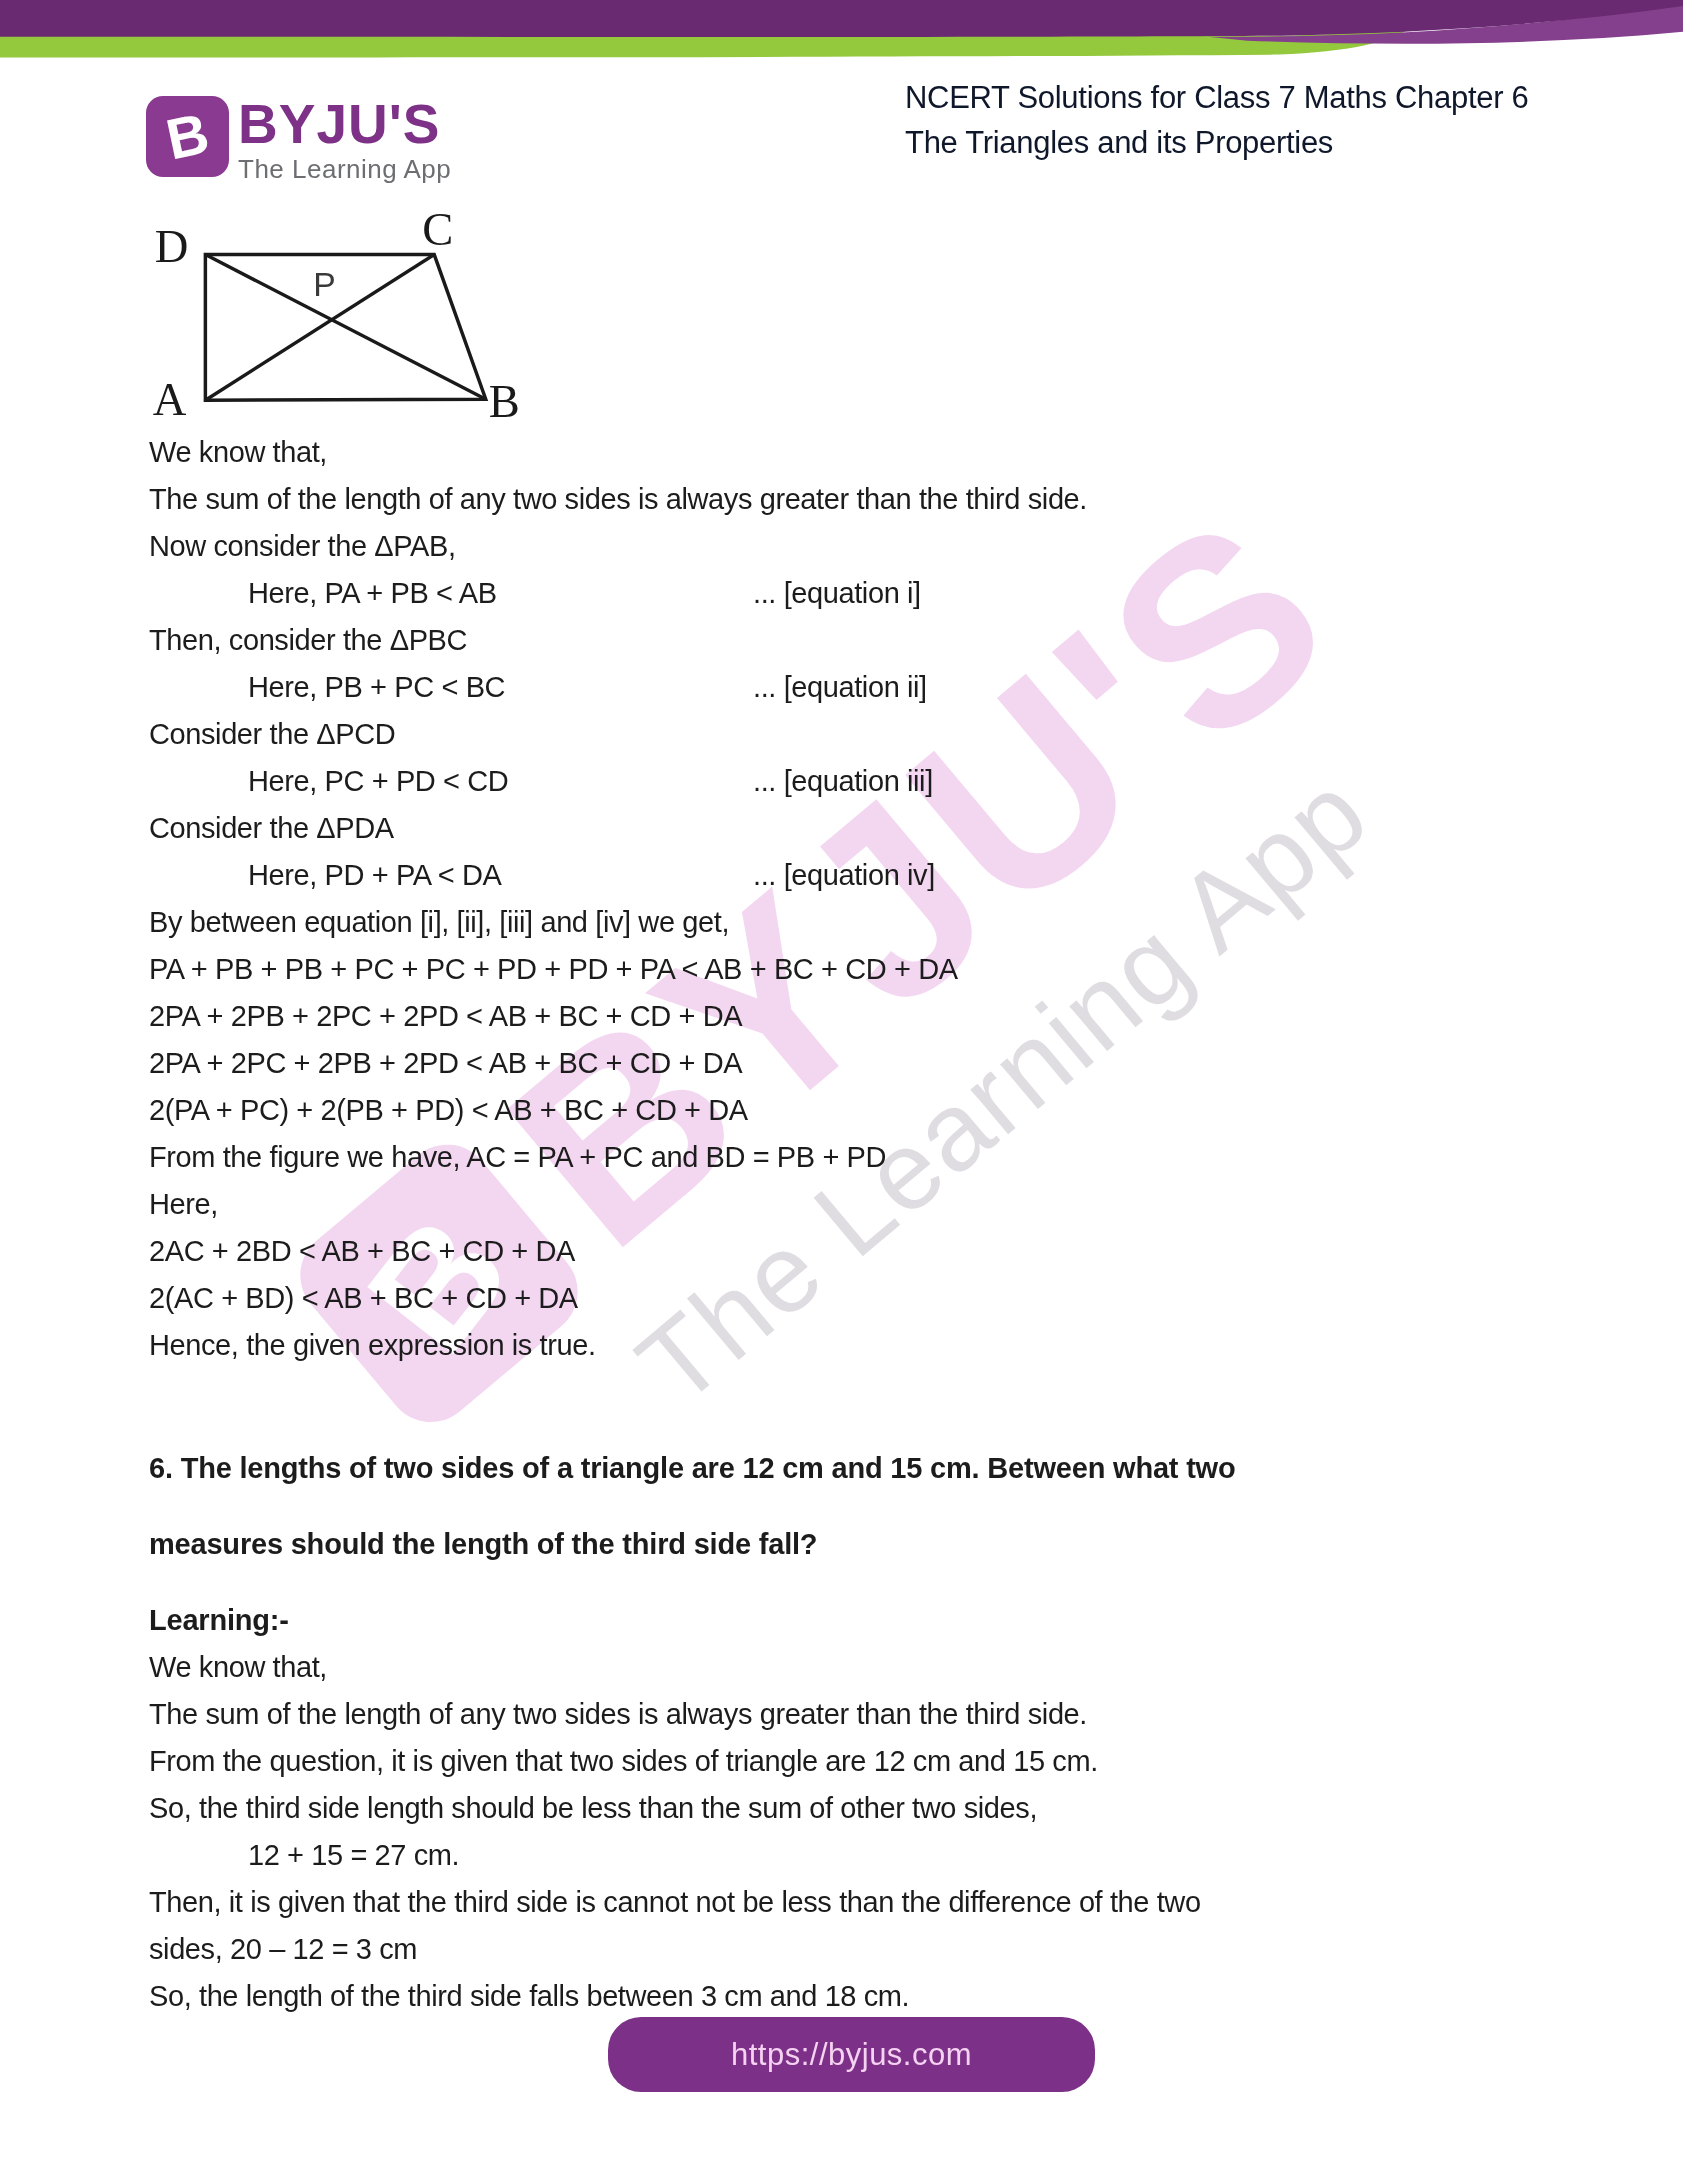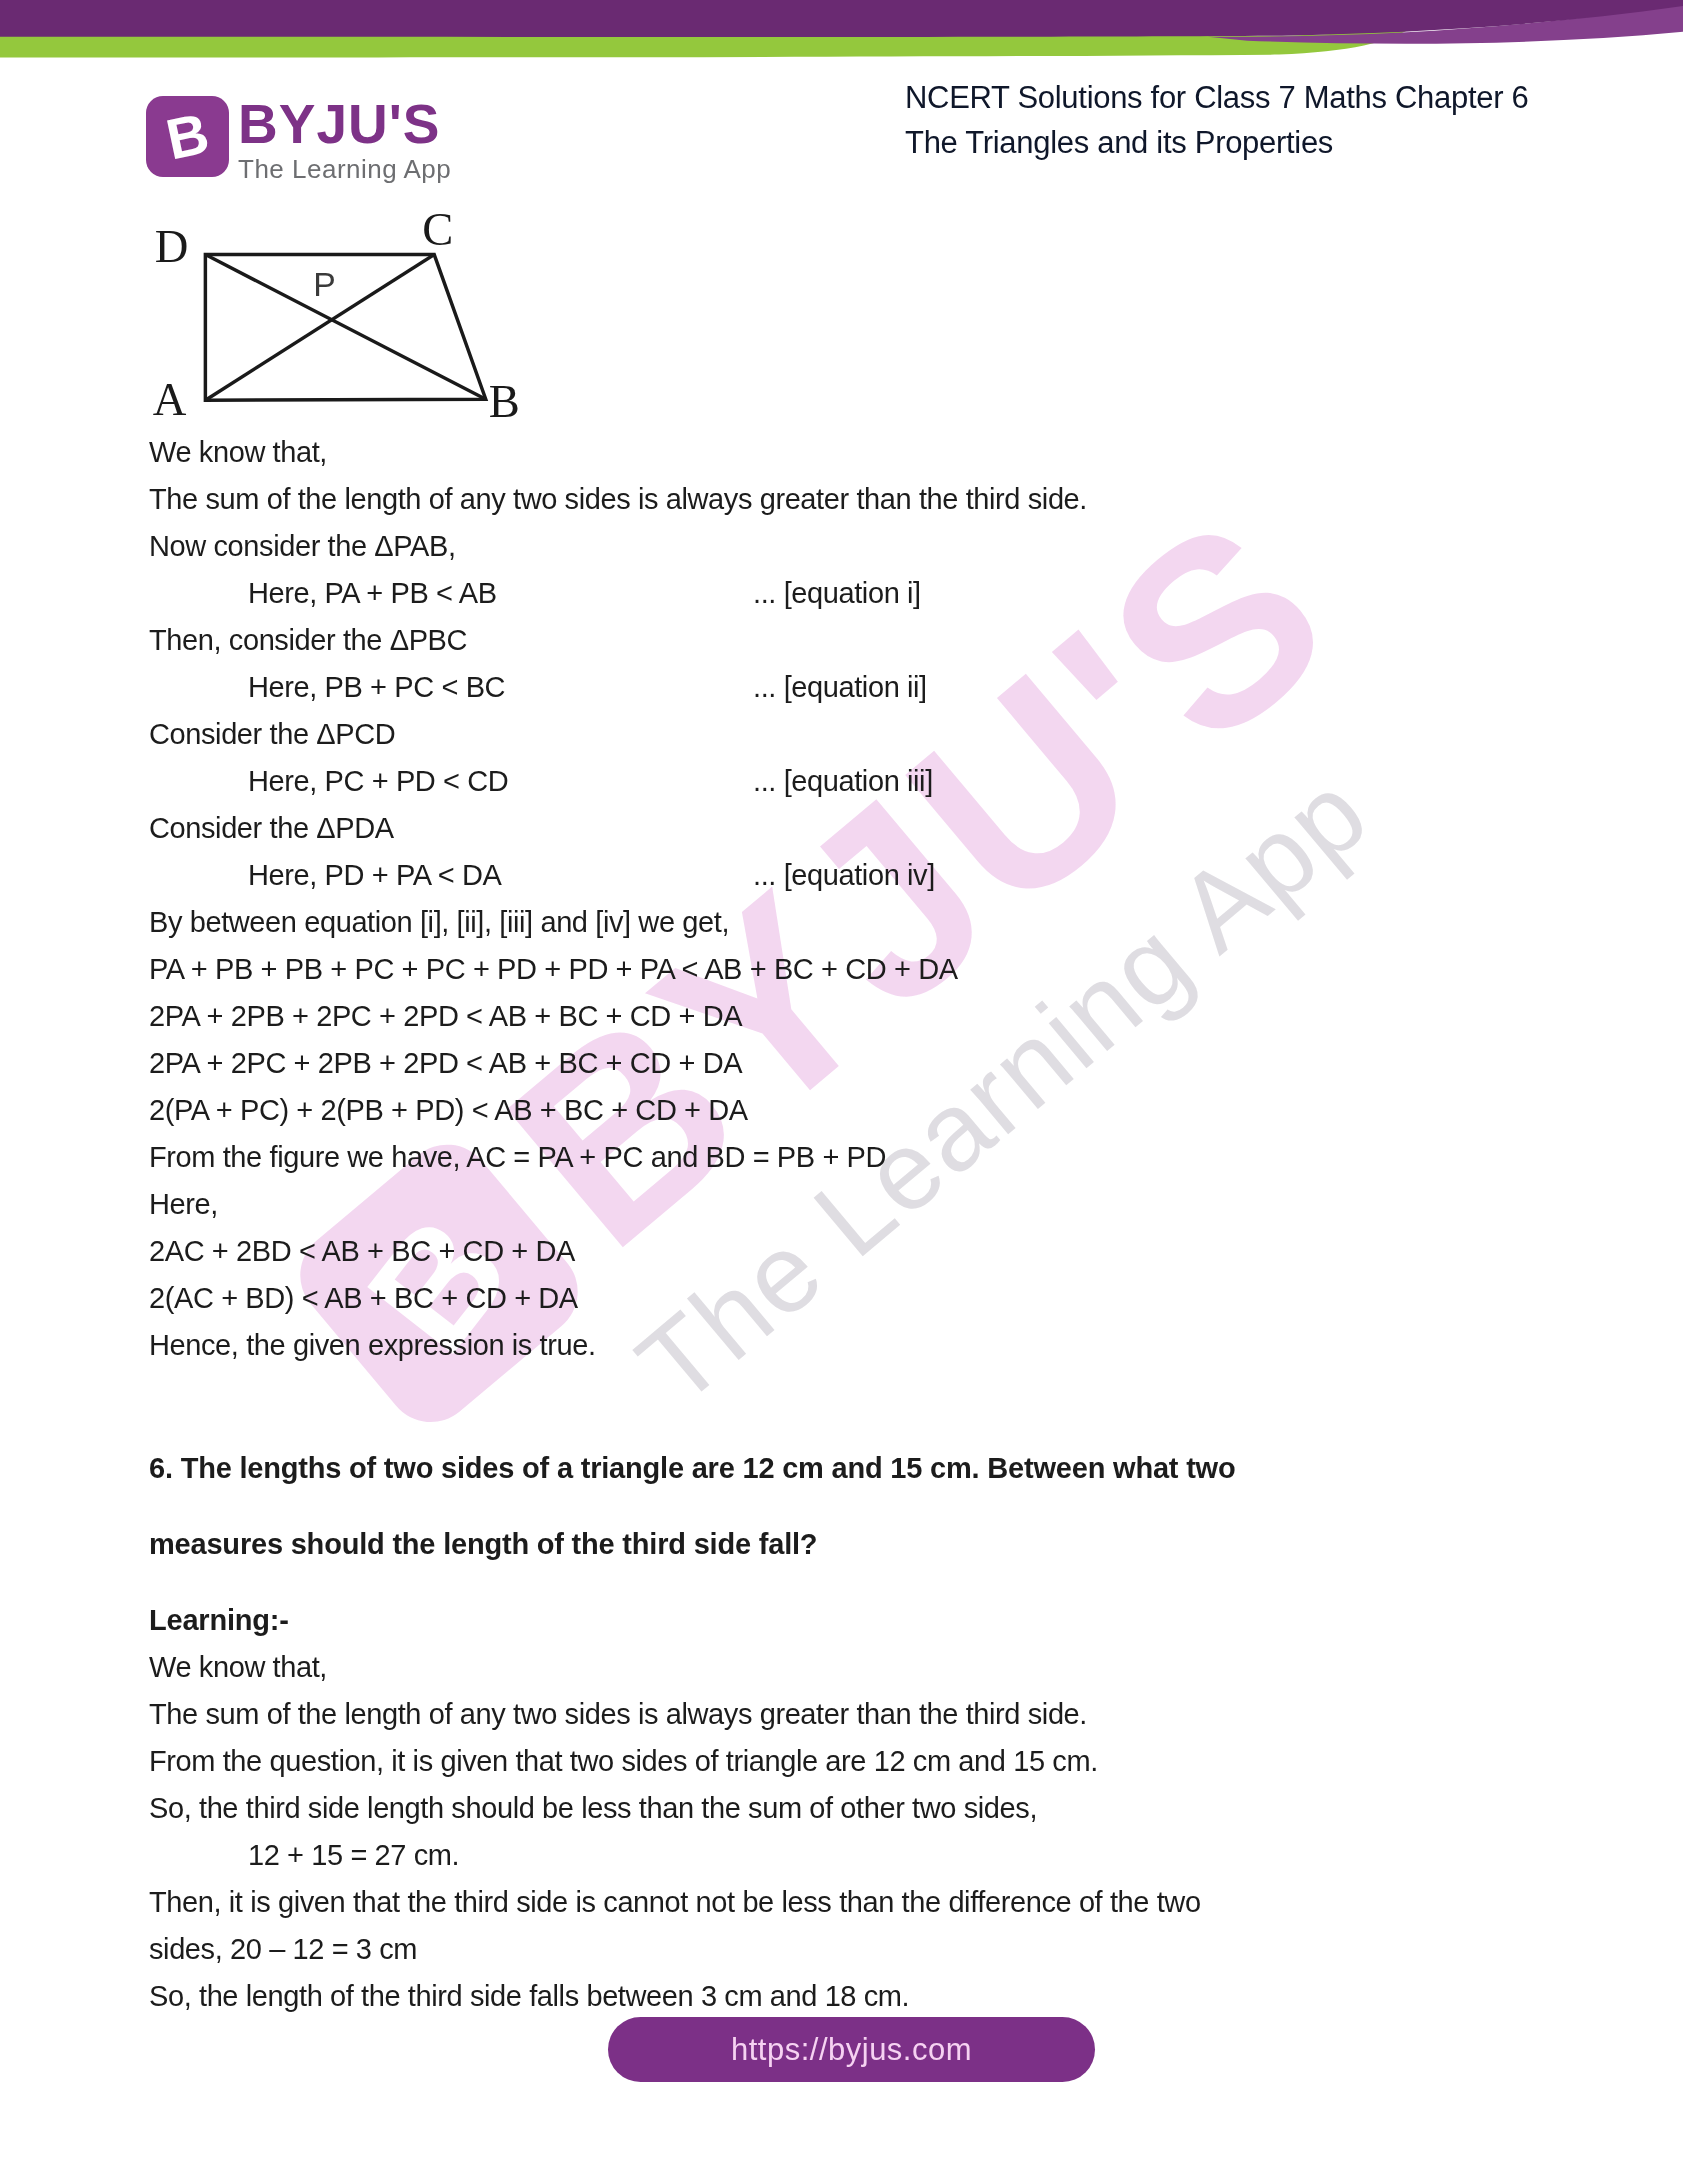--- a/index.html
+++ b/index.html
@@ -57,21 +57,21 @@
     position:absolute; left:149px; top:429px; width:1386px; z-index:2;
     font-size:29px; line-height:47px; letter-spacing:-0.4px; color:#1c1c1c;
   }
   .line { position:relative; height:47px; white-space:nowrap; }
   .line.indent { padding-left:99px; }
   .line.bold { font-weight:bold; letter-spacing:-0.2px;margin-top:29px; }
   .eq-label { position:absolute; left:604px; top:0; }
 
   
   .footer-pill {
-    position:absolute; left:608px; top:2017px; width:487px; height:65px; z-index:2;
+    position:absolute; left:608px; top:2017px; width:487px; height:75px; z-index:2;
     background:#7c3087; border-radius:33px; display:flex; align-items:center; justify-content:center;
     cursor:pointer;
   }
   .footer-pill span { color:#f6d2f2; font-size:31px; letter-spacing:0.5px; }
 </style>
 </head>
 <body>
 
 <div id="page">
 

